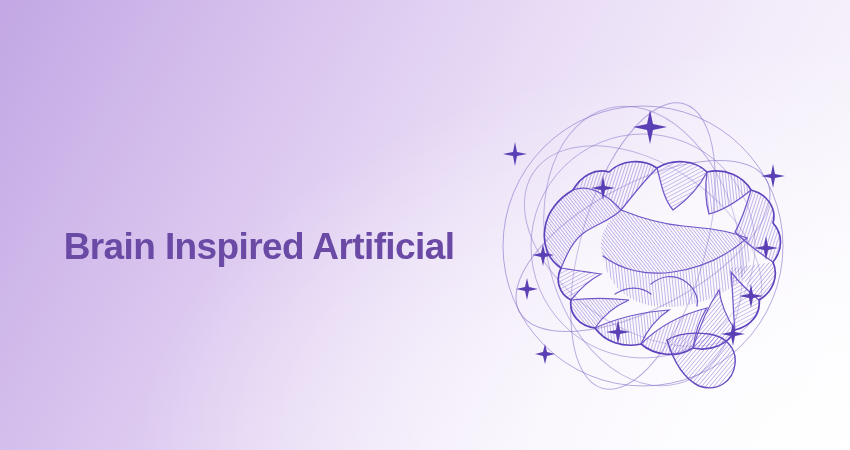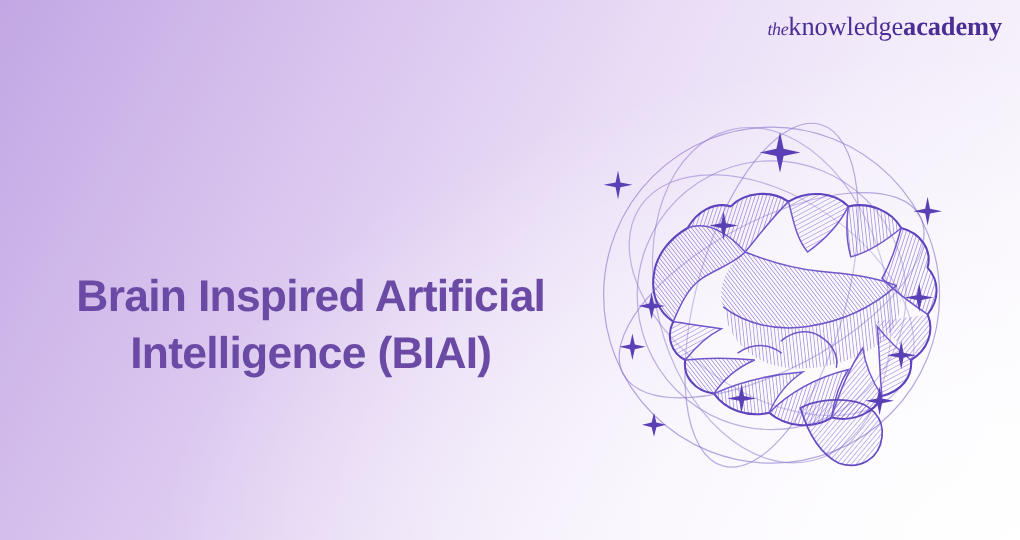--- a/index.html
+++ b/index.html
@@ -69,27 +69,23 @@
     width: 370px;
     height: 370px;
   }
   #artwork svg { display: block; width: 100%; height: 100%; }
 </style>
 </head>
 <body>
 
 <div id="banner">
 
-  <div id="logo">
-    <span class="lg-the">the</span><span class="lg-knowledge">knowledge</span><span class="lg-academy">academy</span>
-  </div>
 
   <h1 id="headline">
     <span class="hl-line">Brain Inspired Artificial</span>
-    <span class="hl-line">Intelligence (BIAI)</span>
   </h1>
 
   <div id="artwork">
     <svg viewBox="0 0 370 370" xmlns="http://www.w3.org/2000/svg" aria-hidden="true">
       <defs>
 
         <pattern id="hatchA" patternUnits="userSpaceOnUse" width="3" height="3" patternTransform="rotate(18)">
           <rect width="3" height="3" fill="none"></rect>
           <line x1="0" y1="0" x2="0" y2="3" stroke="#7a5ccd" stroke-width="1.05" opacity="0.85"></line>
         </pattern>

